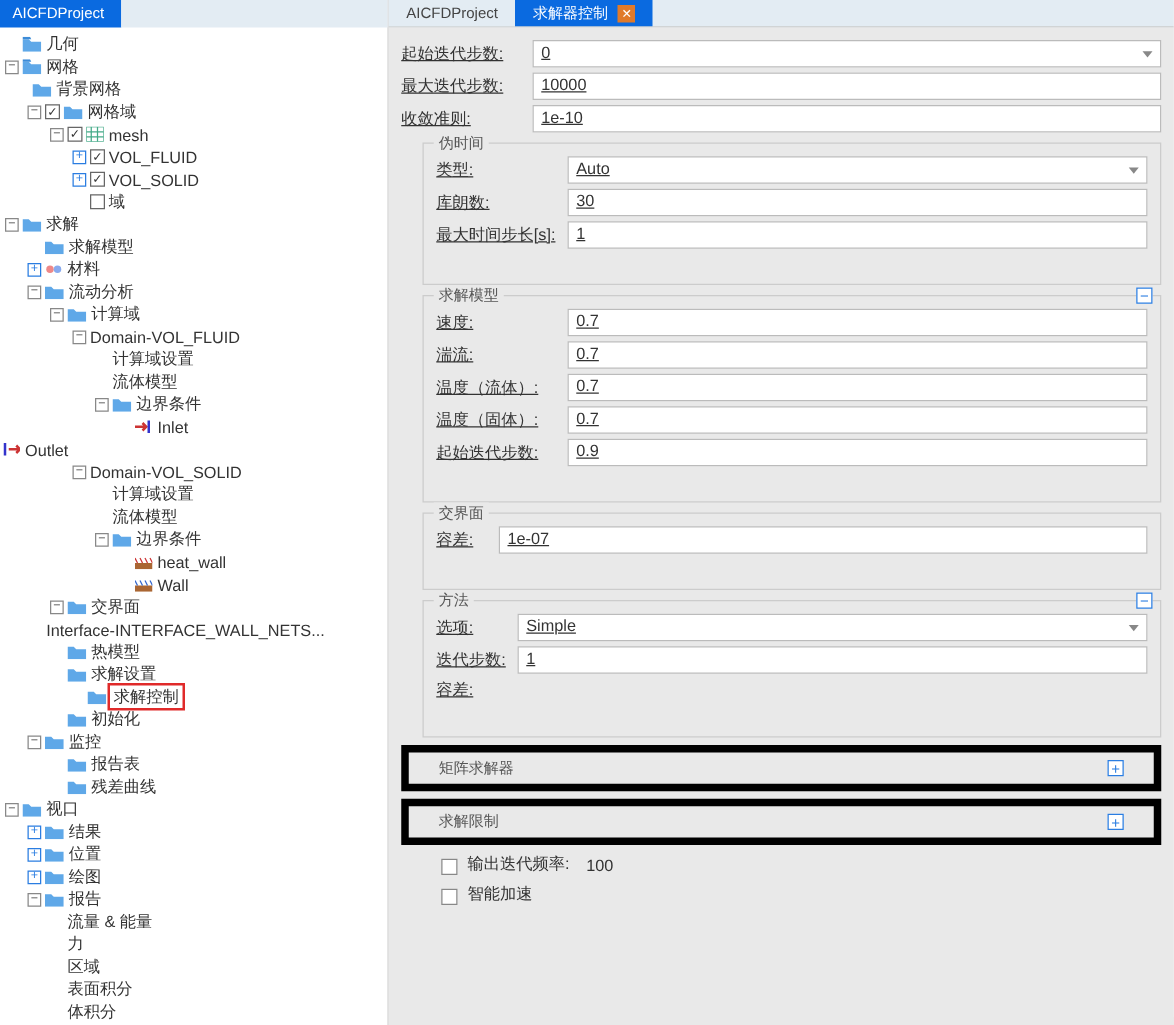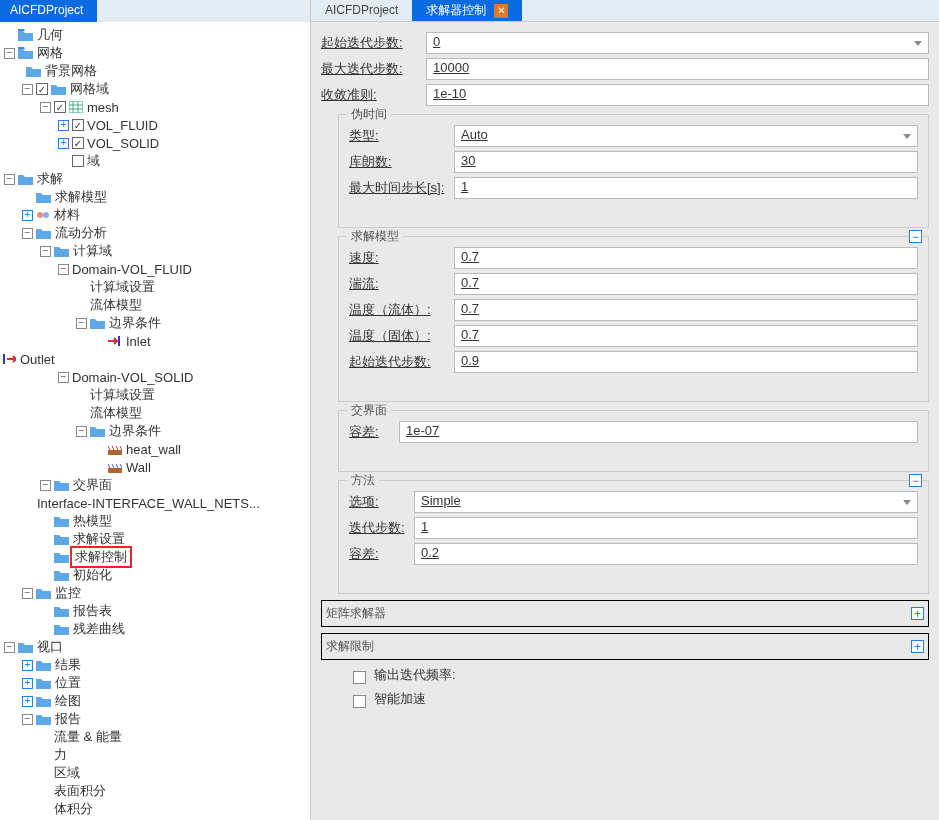--- a/index.html
+++ b/index.html
@@ -30,21 +30,21 @@
 .rtab.active { background: #0a6ae0; color: #fff; display: flex; align-items: center; gap: 8px; }
 .close-x { background: #e07a2a; color: #fff; width: 14px; height: 14px; display: inline-flex; align-items: center; justify-content: center; font-size: 10px; }
 .form-area { flex: 1; padding: 6px 10px 10px 10px; overflow: auto; background: #e9e9e9; }
 .row { display: flex; align-items: center; margin: 4px 0; text-decoration: underline; }
 .row .lbl { width: 105px; font-size: 13px; color: #333; }
 .row .inp { flex: 1; height: 22px; border: 1px solid #bbb; background: #fff; padding: 1px 6px; font-size: 13px; position: relative; }
 .inp.dd::after { content: ""; position: absolute; right: 6px; top: 8px; border-left: 4px solid transparent; border-right: 4px solid transparent; border-top: 5px solid #888; }
 .group { border: 1px solid #ccc; margin: 8px 0 4px 17px; padding: 6px 10px 24px 10px; position: relative; background: #e9e9e9; }
 .group-title { position: absolute; top: -9px; left: 8px; background: #e9e9e9; padding: 0 4px; font-size: 12px; color: #555; }
 .group-toggle { position: absolute; top: -7px; right: 6px; width: 13px; height: 13px; border: 1px solid #2a7de1; color: #2a7de1; display: flex; align-items: center; justify-content: center; font-size: 12px; background: #fff; cursor: pointer; }
-.collapsed-bar { border: 1px solid #000000; margin: 6px 0; padding: 4px 4px; background: #e9e9e9; display: flex; justify-content: space-between; align-items: center; font-size: 12px; color: #555; }
+.collapsed-bar { border: 6px solid #000000; margin: 6px 0; padding: 4px 24px; background: #e9e9e9; display: flex; justify-content: space-between; align-items: center; font-size: 12px; color: #555; }
 .collapsed-bar .plus { width: 13px; height: 13px; border: 1px solid #2a7de1; color: #2a7de1; display: flex; align-items: center; justify-content: center; font-size: 12px; background: #fff; }
 .chkrow { display: flex; align-items: flex-end; margin: 6px 12px; padding-left: 20px; }
 .chkrow .chk2 { width: 13px; height: 13px; border: 1px solid #888; margin-right: 8px; background: #fff; }
 </style>
 </head>
 <body>
 
 <div class="left-panel">
   <div class="left-header">
     <div class="left-tab">AICFDProject</div>
@@ -280,21 +280,21 @@
       </div>
     <div class="tree-row" style="padding-left:40px">
         <span class="spacer"></span>
         <span class="folder-icon">
           <svg viewBox="0 0 15 12">
             <path d="M0 2 L5 2 L7 4 L15 4 L15 12 L0 12 Z" fill="#5fa8e8"></path>
           </svg>
         </span>
         <span class="label">求解设置</span>
       </div>
-    <div class="tree-row" style="padding-left:40px">
+    <div class="tree-row" style="padding-left:56px">
         <span class="spacer"></span>
         <span class="folder-icon">
           <svg viewBox="0 0 15 12">
             <path d="M0 2 L5 2 L7 4 L15 4 L15 12 L0 12 Z" fill="#5fa8e8"></path>
           </svg>
         </span>
         <span class="label hl">求解控制</span>
       </div>
     <div class="tree-row" style="padding-left:40px">
         <span class="spacer"></span>
@@ -476,36 +476,36 @@
       <div class="row">
           <div class="lbl" style="width:65px">选项:</div>
           <div class="inp dd">Simple</div>
         </div>
       <div class="row">
           <div class="lbl" style="width:65px">迭代步数:</div>
           <div class="inp">1</div>
         </div>
       <div class="row">
           <div class="lbl" style="width:65px">容差:</div>
-          <div class="inp">0.2</div>
         </div>
     </div>
 
     <div class="collapsed-bar">
       <span>矩阵求解器</span>
       <span class="plus">+</span>
     </div>
     <div class="collapsed-bar">
       <span>求解限制</span>
       <span class="plus">+</span>
     </div>
 
     <div class="chkrow">
       <span class="chk2"></span>
       <span style="width:95px">输出迭代频率:</span>
+      <div class="inp" style="flex:1">100</div>
     </div>
     <div class="chkrow">
       <span class="chk2"></span>
       <span>智能加速</span>
     </div>
 
   </div>
 </div>
 
 </body></html>

